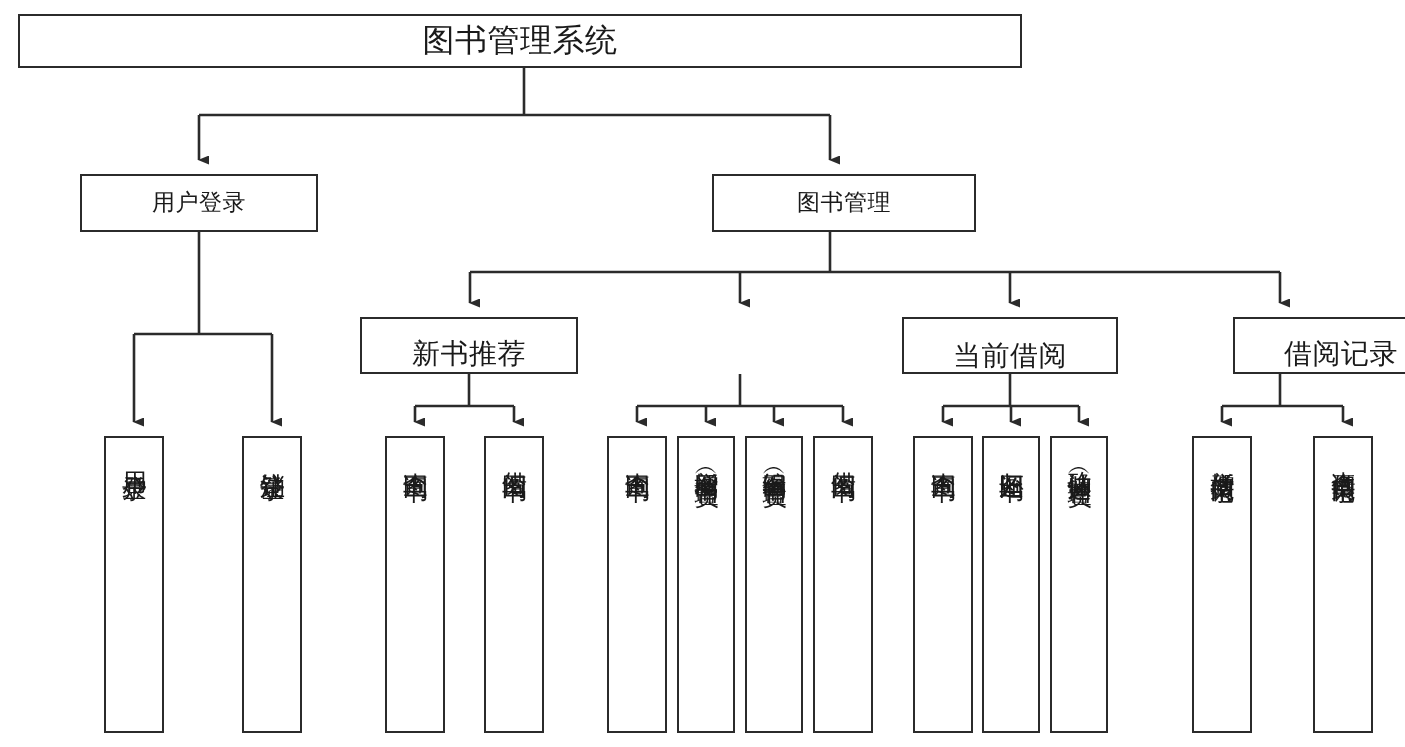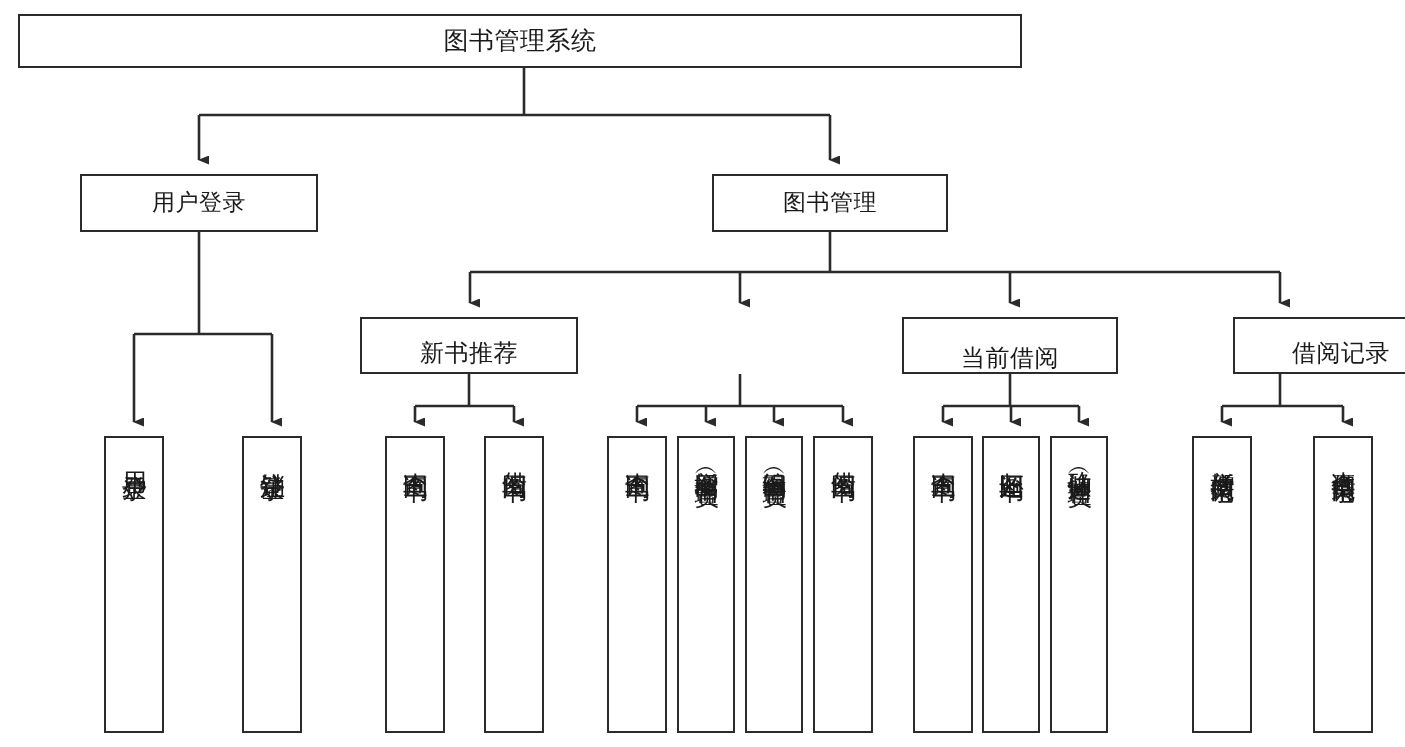--- a/index.html
+++ b/index.html
@@ -33,23 +33,23 @@
     align-items: center;
     justify-content: center;
     color: #1a1a1a;
   }
   .node-label {
     display: block;
     text-align: center;
     line-height: 1.18;
     letter-spacing: 0.5px;
   }
-  .node.root .node-label { font-size: 25px; }
+  .node.root .node-label { font-size: 32px; }
   .node.lvl1 .node-label { font-size: 23px; }
-  .node.lvl2 .node-label { font-size: 24px; margin-top: 16px; }
+  .node.lvl2 .node-label { font-size: 28px; margin-top: 16px; }
   .node.leaf {
     align-items: flex-start;
     padding-top: 14px;
   }
   .node.leaf .node-label {
     writing-mode: vertical-rl;
     text-orientation: upright;
     font-size: 25px;
     line-height: 1.12;
     letter-spacing: 2px;
@@ -122,21 +122,21 @@
     </g>
   </svg>
 
   <div class="node root" style="left: 18px; top: 14px; width: 1004px; height: 54px;">
     <span class="node-label">图书管理系统</span>
   </div>
 
   <div class="node lvl1" style="left: 80px; top: 174px; width: 238px; height: 58px;">
     <span class="node-label">用户登录</span>
   </div>
-  <div class="node lvl1" style="left: 712px; top: 174px; width: 236px; height: 58px;">
+  <div class="node lvl1" style="left: 712px; top: 174px; width: 264px; height: 58px;">
     <span class="node-label">图书管理</span>
   </div>
 
   <div class="node lvl2" style="left: 360px; top: 317px; width: 218px; height: 57px;">
     <span class="node-label">新书推荐</span>
   </div>
   <div class="node lvl2" style="left: 902px; top: 317px; width: 216px; height: 57px; align-items: flex-end;">
     <span class="node-label">当前借阅</span>
   </div>
   <div class="node lvl2" style="left: 1233px; top: 317px; width: 216px; height: 57px;">

